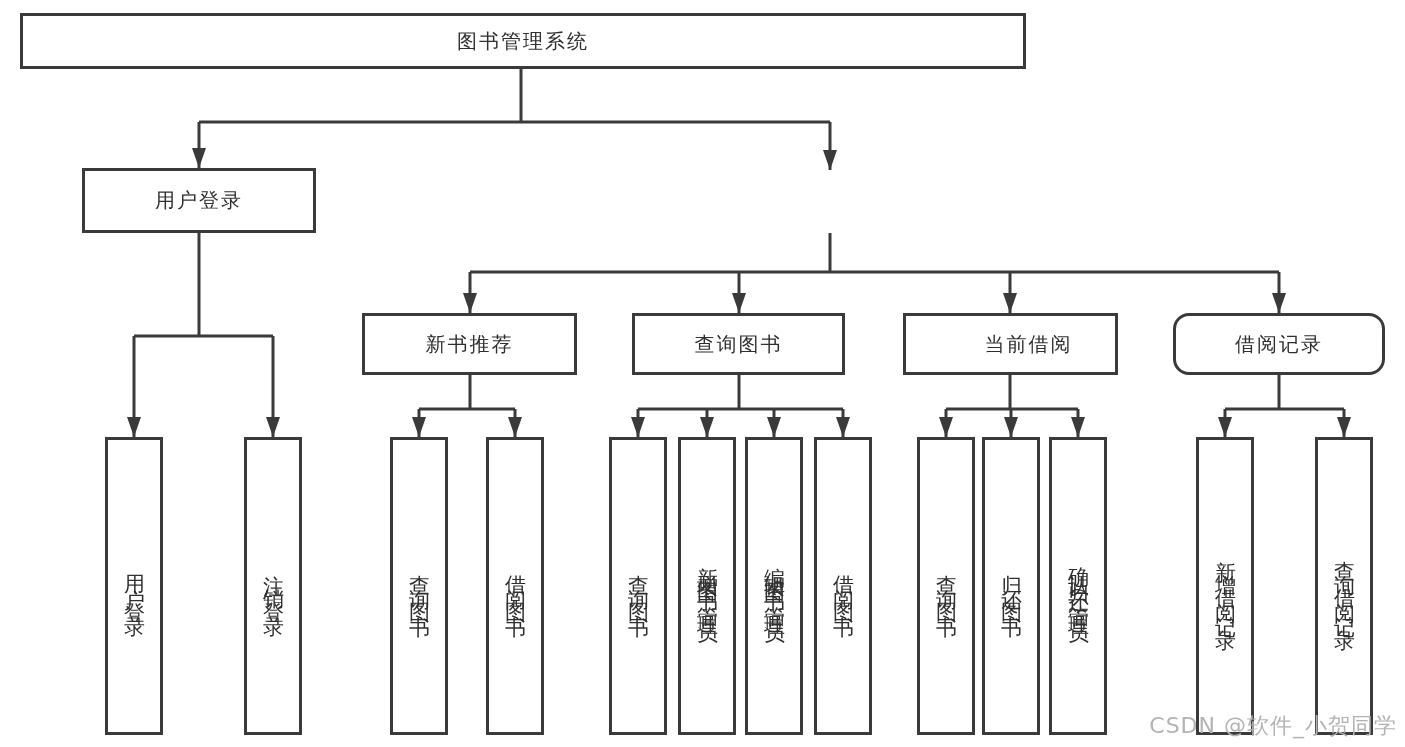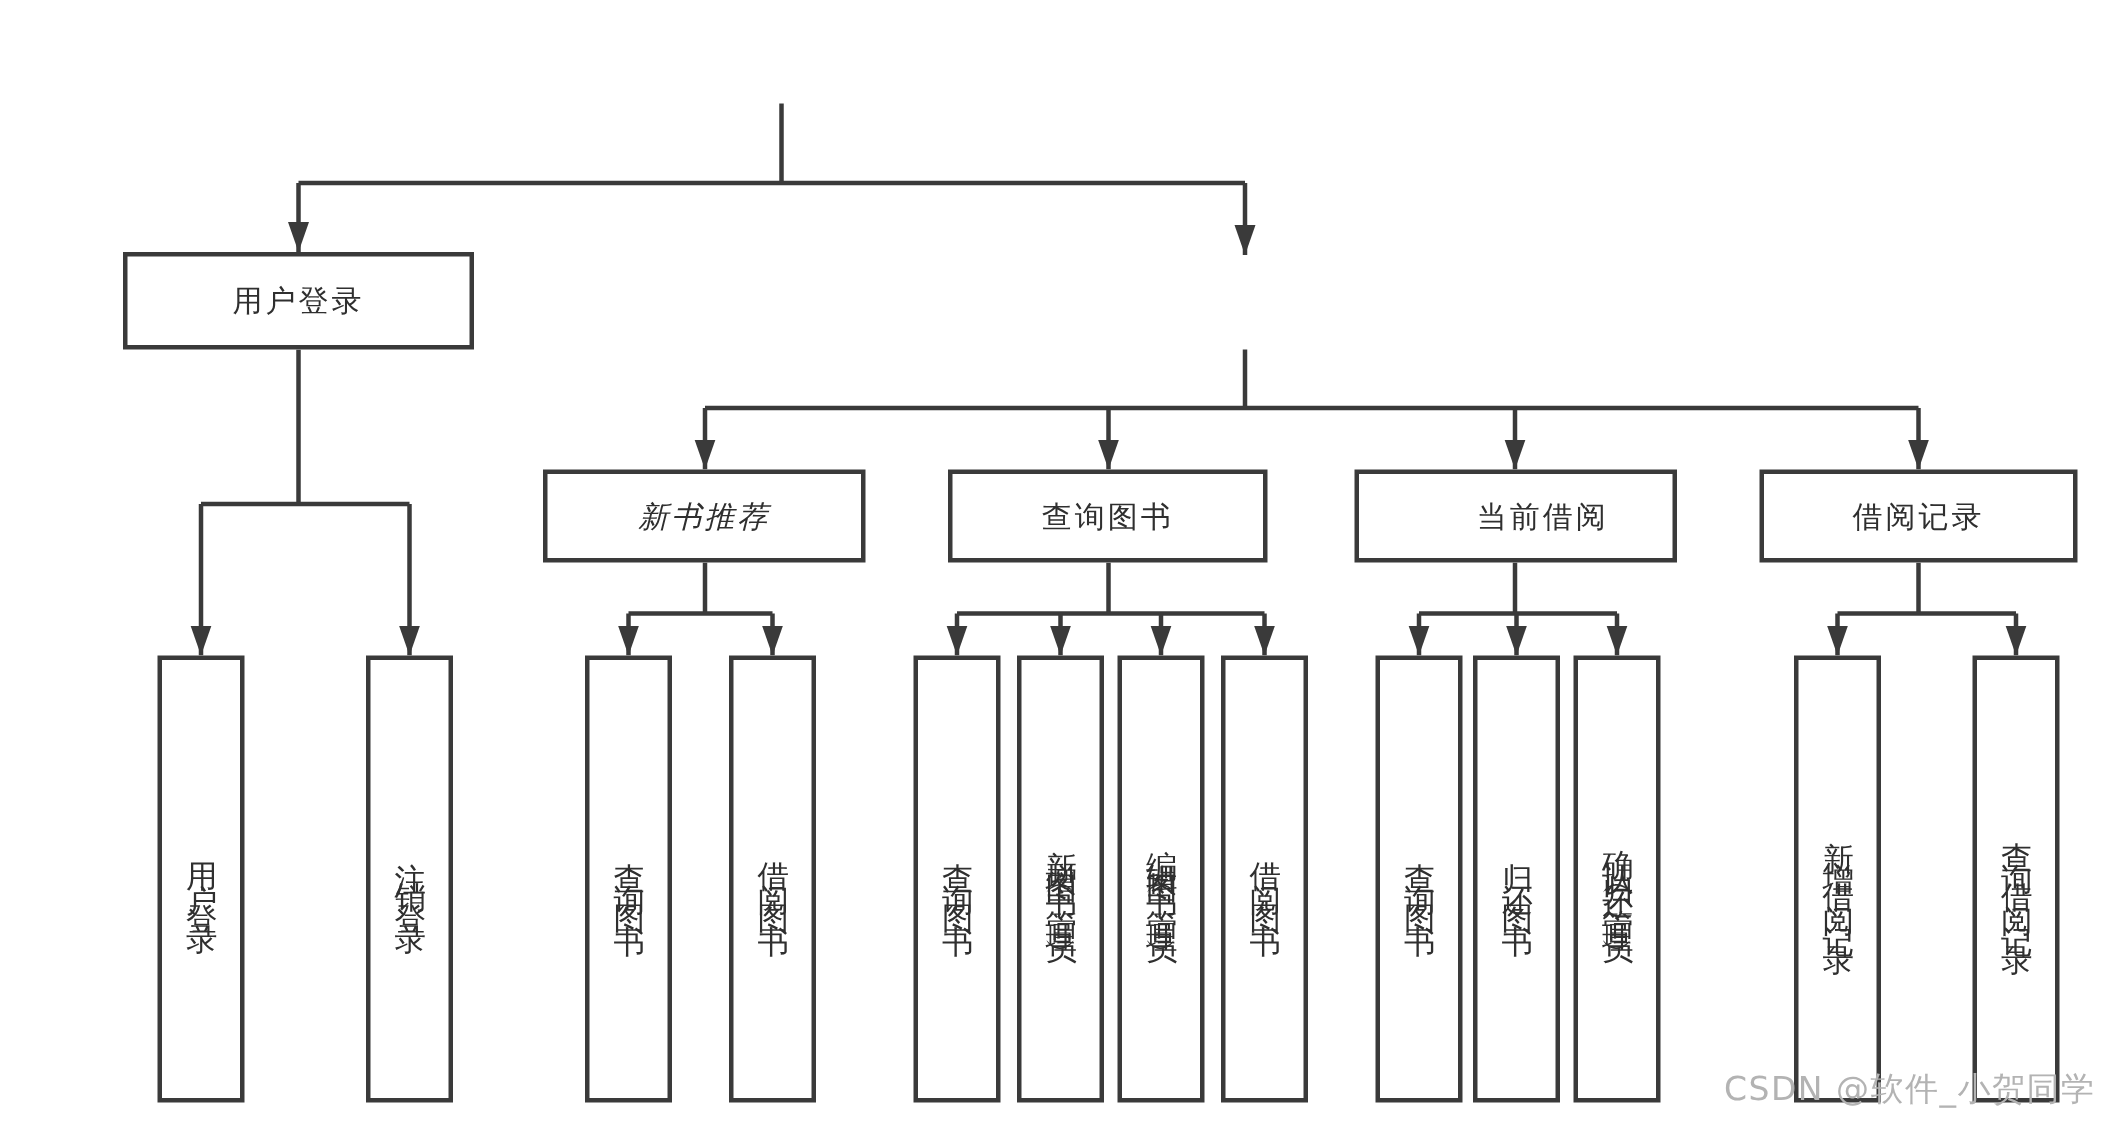--- a/index.html
+++ b/index.html
@@ -77,27 +77,28 @@
       <path d="M1011 409 V437" marker-end="url(#arr)"></path>
       <path d="M1078 409 V437" marker-end="url(#arr)"></path>
 
       <path d="M1279 375 V409"></path>
       <path d="M1225 409 H1344"></path>
       <path d="M1225 409 V437" marker-end="url(#arr)"></path>
       <path d="M1344 409 V437" marker-end="url(#arr)"></path>
     </g>
   </svg>
 
+  <div class="node" style="left:20px; top:13px; width:1006px; height:56px;">图书管理系统</div>
 
   <div class="node" style="left:82px; top:168px; width:234px; height:65px;">用户登录</div>
 
-  <div class="node" style="left:362px; top:313px; width:215px; height:62px;font-style:italic;">新书推荐</div>
+  <div class="node" style="left:362px; top:313px; width:215px; height:62px;">新书推荐</div>
   <div class="node" style="left:632px; top:313px; width:213px; height:62px;">查询图书</div>
   <div class="node" style="left:903px; top:313px; width:215px; height:62px;padding-left:36px;">当前借阅</div>
-  <div class="node" style="left:1173px; top:313px; width:212px; height:62px;">借阅记录</div>
+  <div class="node" style="left:1173px; top:313px; width:212px; height:62px;border-radius:16px;">借阅记录</div>
 
   <div class="leaf" style="left:105px;">
     <span>用户登录</span>
   </div>
   <div class="leaf" style="left:244px;">
     <span>注销登录</span>
   </div>
 
   <div class="leaf" style="left:390px;">
     <span>查询图书</span>

